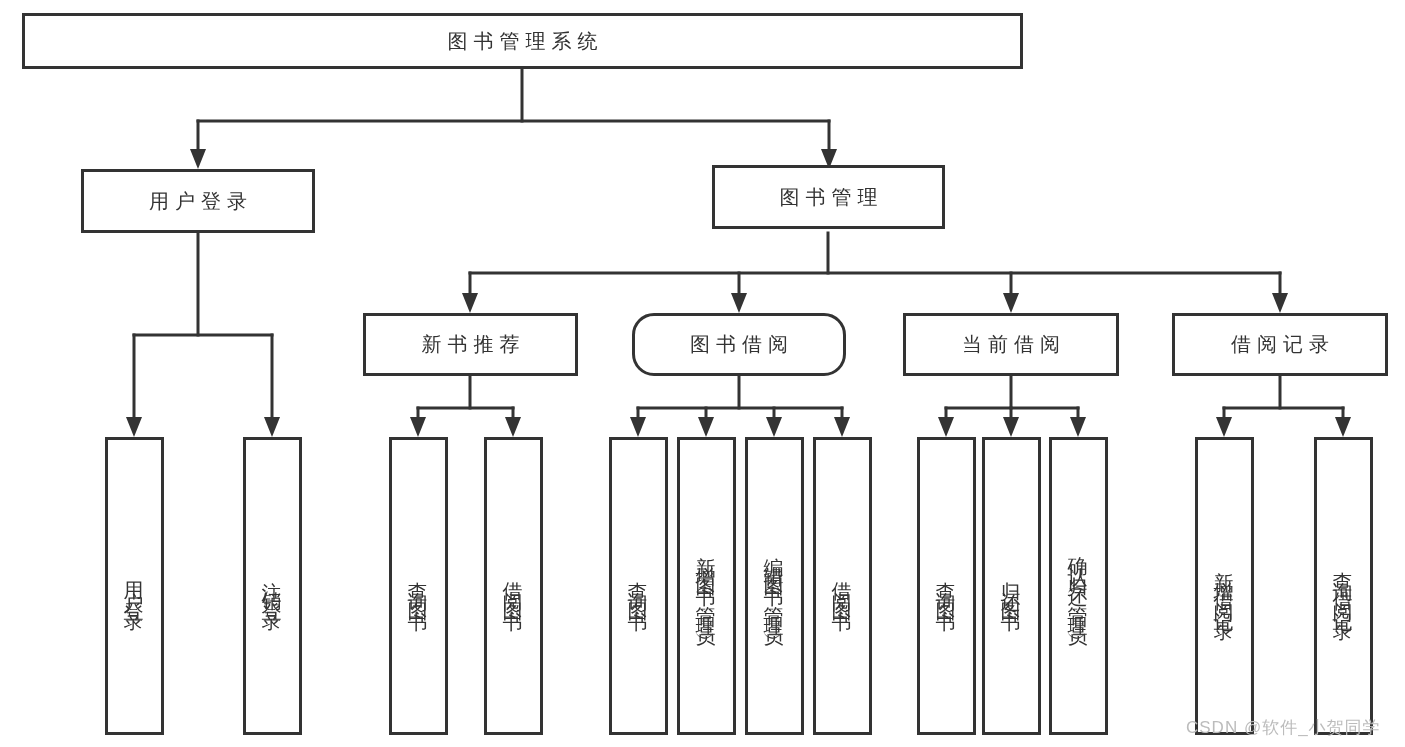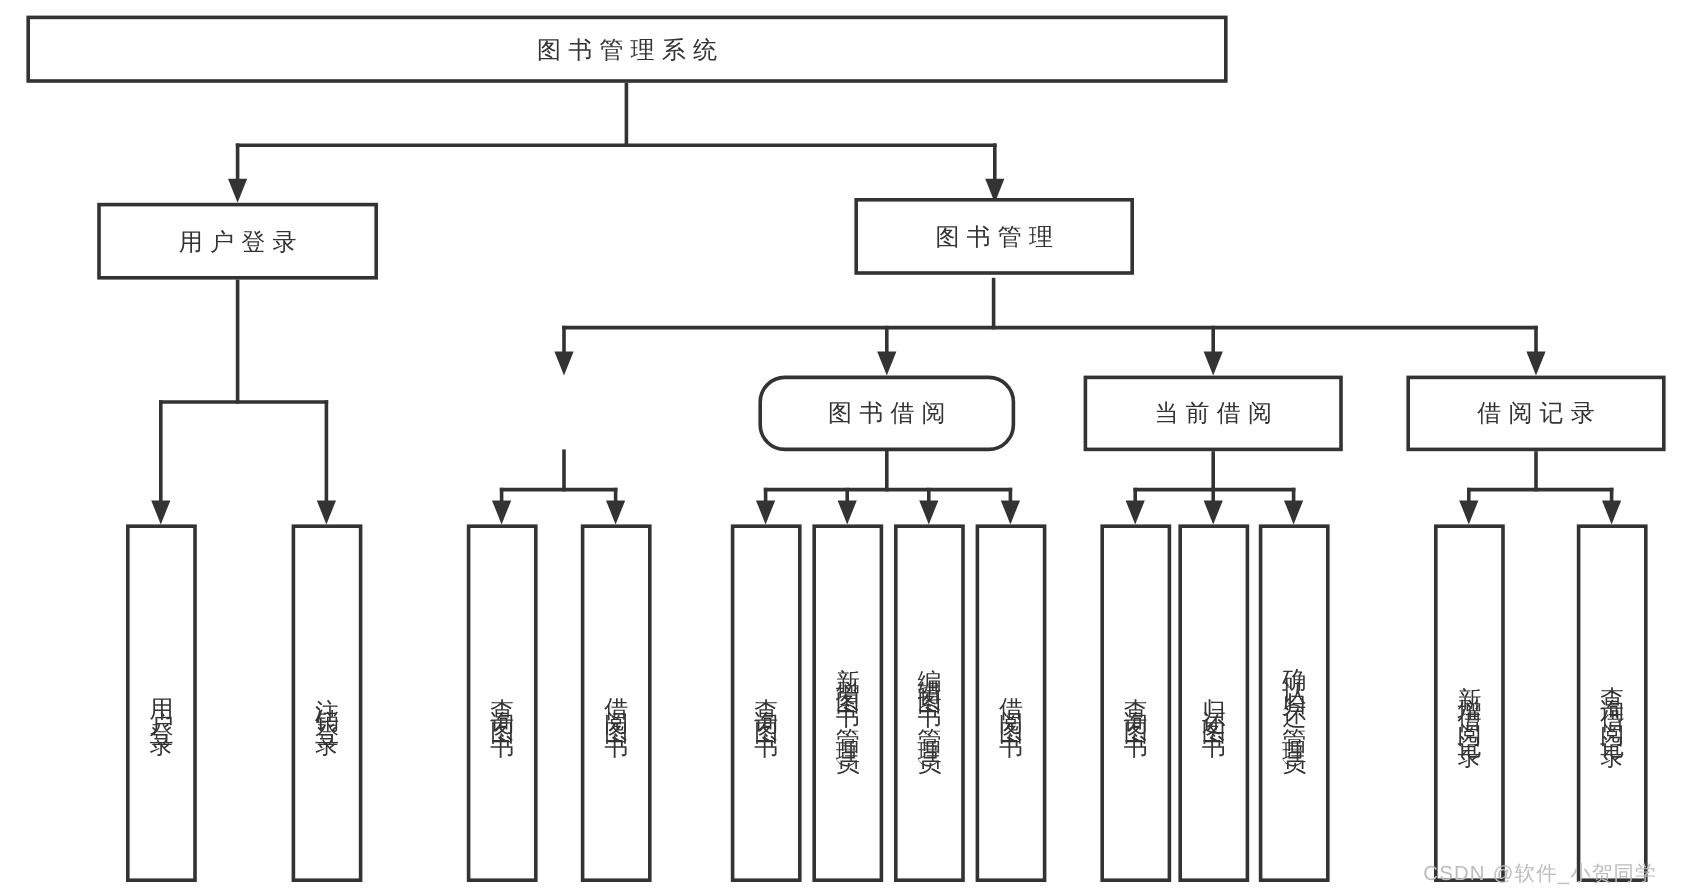--- a/index.html
+++ b/index.html
@@ -154,20 +154,21 @@
       <polygon points="1216,417 1232,417 1224,437"></polygon>
       <polygon points="1335,417 1351,417 1343,437"></polygon>
     </g>
   </svg>
 
   <div class="node root-box">图书管理系统</div>
 
   <div class="node lvl2-a">用户登录</div>
   <div class="node lvl2-b">图书管理</div>
 
+  <div class="node lvl3-a">新书推荐</div>
   <div class="node lvl3-b">图书借阅</div>
   <div class="node lvl3-c">当前借阅</div>
   <div class="node lvl3-d">借阅记录</div>
 
   <div class="vnode leaf-1">用户登录</div>
   <div class="vnode leaf-2">注销登录</div>
 
   <div class="vnode leaf-3">查询图书</div>
   <div class="vnode leaf-4">借阅图书</div>
 

